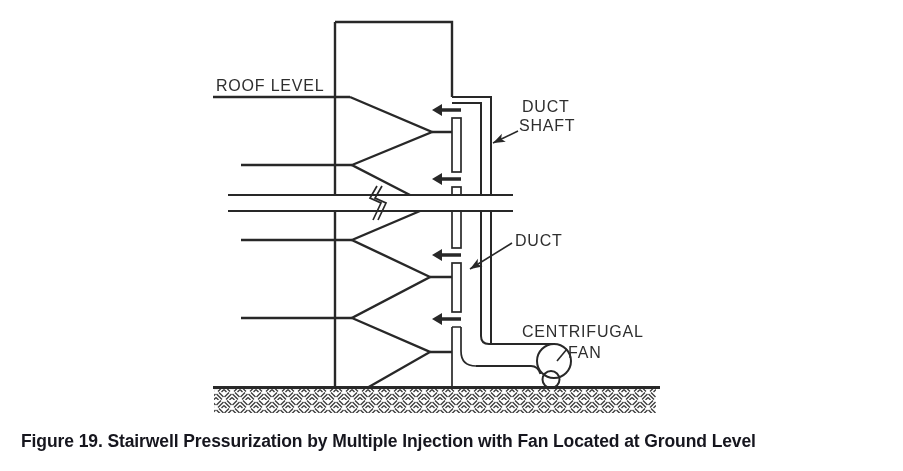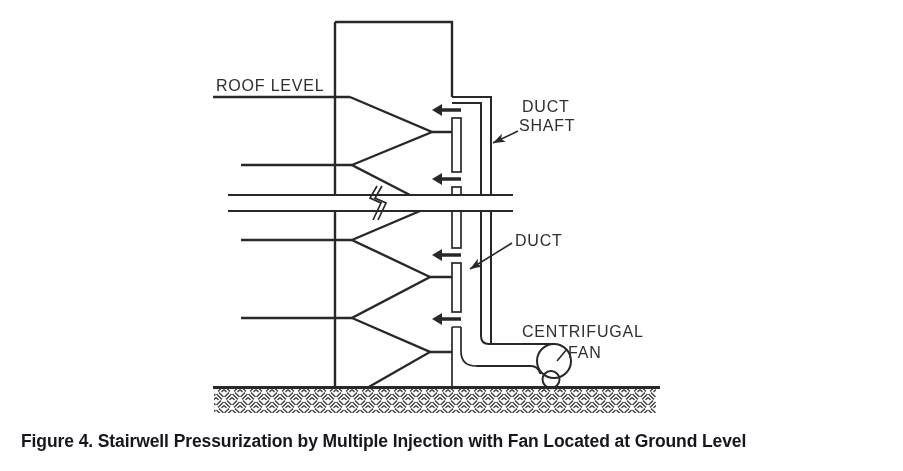--- a/index.html
+++ b/index.html
@@ -91,14 +91,14 @@
     <path class="leader" marker-end="url(#arrh)" d="M518,131 L493,143"></path>
 
     <text class="lbl" x="515" y="246">DUCT</text>
     <path class="leader" marker-end="url(#arrh)" d="M512,243 L470,269"></path>
 
     <text class="lbl" x="522" y="337">CENTRIFUGAL</text>
     <text class="lbl" x="568" y="358">FAN</text>
     <path class="leader" d="M567,349 L557,361"></path>
   </svg>
 
-  <div class="caption">Figure 4. Stairwell Pressurization by Multiple Injection with Fan Located at Ground Level</div>
+  <div class="caption">Figure 19. Stairwell Pressurization by Multiple Injection with Fan Located at Ground Level</div>
 </div>
 
 </body></html>

